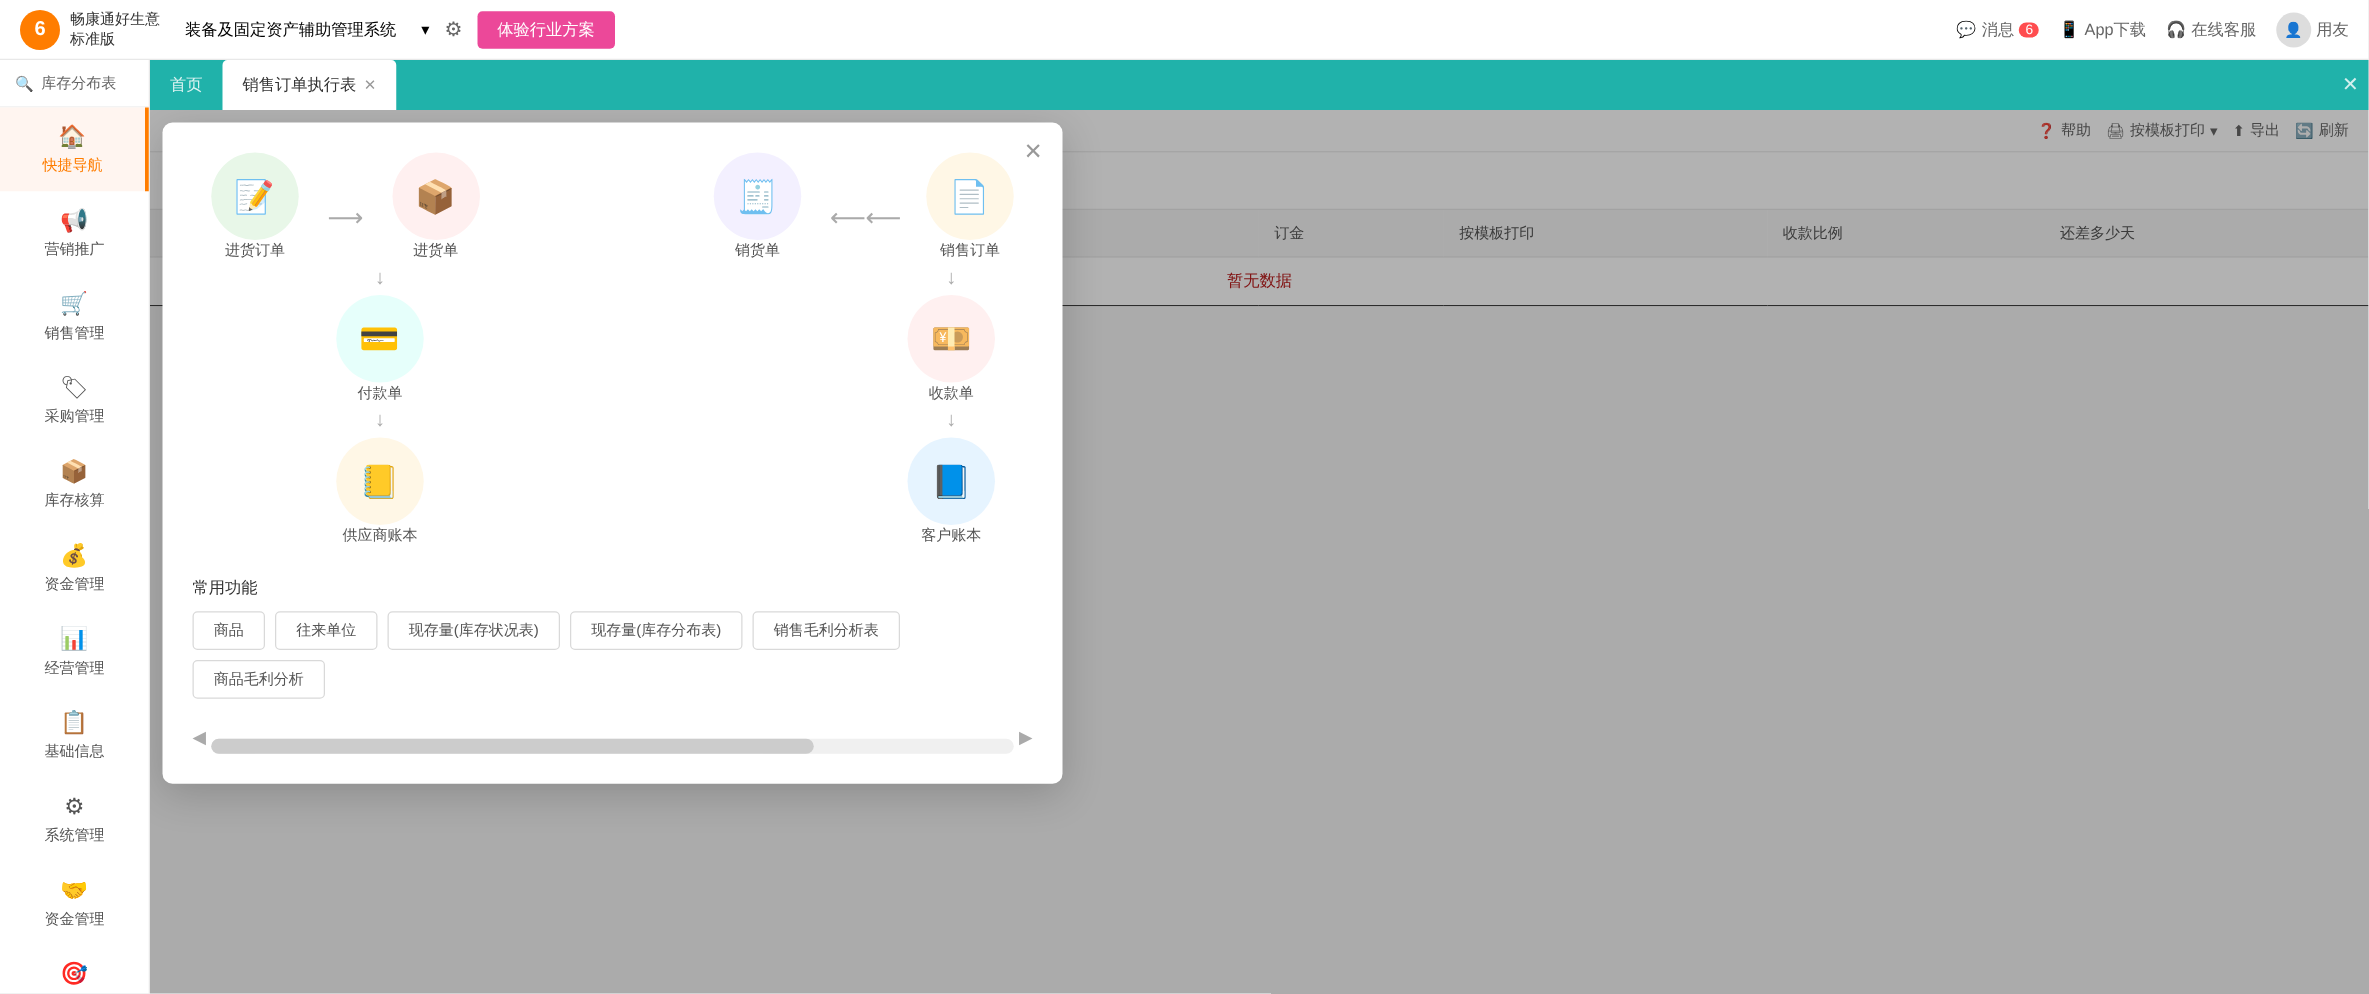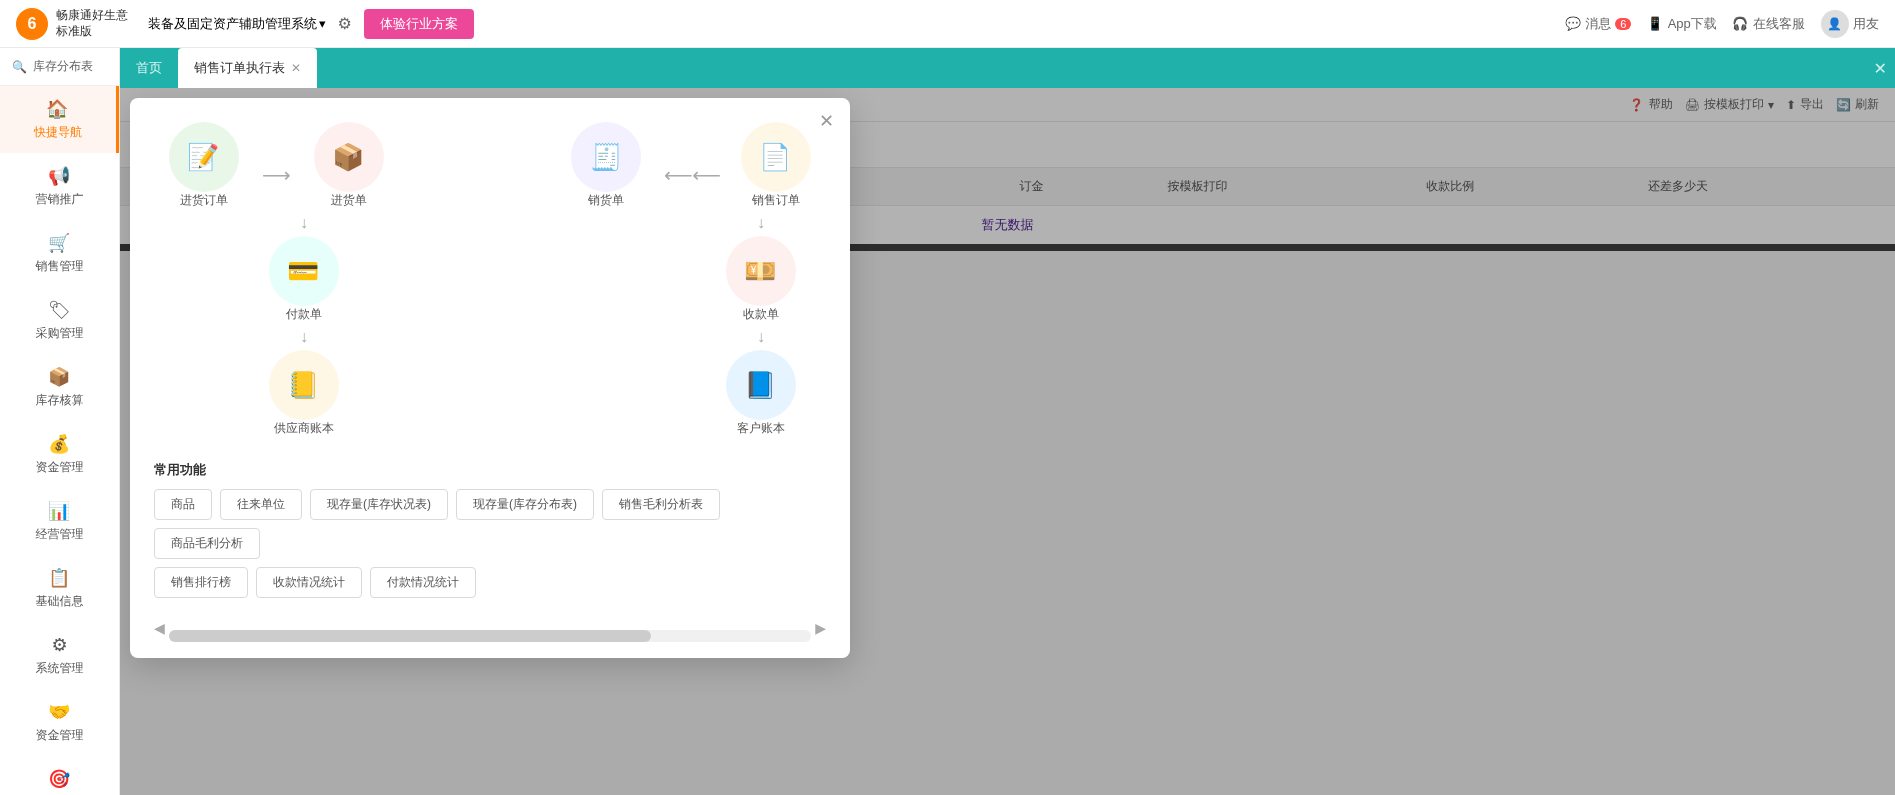--- a/index.html
+++ b/index.html
@@ -7,21 +7,21 @@
 
     
     .top-bar {
       display: flex; align-items: center; height: 48px;
       background: #fff; border-bottom: 1px solid #e8e8e8;
       padding: 0 16px; gap: 12px;
     }
     .logo-area { display: flex; align-items: center; gap: 8px; width: 120px; }
     .logo-icon { width: 32px; height: 32px; background: #ff7d00; border-radius: 50%; display: flex; align-items: center; justify-content: center; color: #fff; font-size: 16px; font-weight: bold; }
     .logo-text { font-size: 12px; color: #333; line-height: 1.3; }
-    .system-title-select { display: flex; align-items: center; gap: 2px; cursor: pointer; }
+    .system-title-select { display: flex; align-items: center; gap: 20px; cursor: pointer; }
     .top-actions { display: flex; align-items: center; gap: 16px; margin-left: auto; }
     .top-btn { display: flex; align-items: center; gap: 4px; font-size: 13px; color: #666; cursor: pointer; }
     .top-btn .badge { background: #ff4d4f; color: #fff; border-radius: 10px; padding: 0 5px; font-size: 11px; }
     .experience-btn { background: #ec4899; color: #fff; border: none; border-radius: 4px; padding: 6px 16px; cursor: pointer; font-size: 13px; }
     .settings-icon { color: #666; cursor: pointer; font-size: 16px; }
     .user-avatar { width: 28px; height: 28px; background: #ddd; border-radius: 50%; display: flex; align-items: center; justify-content: center; font-size: 12px; color: #666; }
 
     
     .layout { display: flex; height: calc(100vh - 48px); }
     .sidebar { width: 120px; background: #fff; border-right: 1px solid #e8e8e8; display: flex; flex-direction: column; }
@@ -54,21 +54,21 @@
     .filter-select { border: 1px solid #d9d9d9; border-radius: 4px; padding: 4px 8px; font-size: 12px; color: #333; width: 120px; }
     .date-input { width: 130px; }
     .query-btn { background: #ff7d00; color: #fff; border: none; border-radius: 4px; padding: 5px 16px; cursor: pointer; font-size: 12px; }
     .setting-btn { background: #fff; color: #666; border: 1px solid #d9d9d9; border-radius: 4px; padding: 5px 10px; cursor: pointer; font-size: 12px; }
     .more-conditions { color: #666; font-size: 12px; cursor: pointer; }
 
     
     .table-area { background: #fff; margin: 0; overflow: auto; }
     .data-table { width: 100%; border-collapse: collapse; font-size: 12px; }
     .data-table th { background: #f5f5f5; padding: 10px 12px; text-align: left; color: #555; font-weight: normal; border-bottom: 1px solid #e8e8e8; white-space: nowrap; }
-    .data-table td { padding: 10px 12px; border-bottom: 7px solid #404040; color: #4c1d95; white-space: nowrap; }
+    .data-table td { padding: 10px 12px; border-bottom: 1px solid #404040; color: #b91c1c; white-space: nowrap; }
 
     
     .modal-overlay { position: absolute; top: 0; left: 0; right: 0; bottom: 0; background: rgba(0,0,0,0.3); z-index: 100; display: flex; align-items: flex-start; justify-content: flex-start; padding: 10px 0 0 10px; }
     .modal-box { background: #fff; border-radius: 8px; width: 720px; max-height: 560px; overflow-y: auto; padding: 24px; box-shadow: 0 8px 32px rgba(0,0,0,0.18); position: relative; }
     .modal-close { position: absolute; top: 12px; right: 16px; font-size: 18px; color: #999; cursor: pointer; }
 
     
     .flow-section { margin-bottom: 24px; }
     .flow-circle { width: 70px; height: 70px; border-radius: 50%; display: flex; align-items: center; justify-content: center; font-size: 28px; }
     .flow-circle.green { background: #e8f7e8; color: #52c41a; }
@@ -79,21 +79,21 @@
     .flow-circle.red { background: #fff0f0; color: #ff4d4f; }
     .flow-circle.orange2 { background: #fff7e6; color: #fa8c16; }
     .flow-circle.blue { background: #e6f4ff; color: #1890ff; }
     .flow-label { font-size: 12px; color: #555; text-align: center; }
     .flow-arrow { color: #aaa; font-size: 20px; margin: 0 8px; margin-bottom: 20px; }
     .flow-dashed { color: #aaa; font-size: 20px; margin: 0 8px; margin-bottom: 20px; letter-spacing: -2px; }
     .flow-col { display: flex; flex-direction: column; align-items: center; }
 
     
     .common-section { margin-top: 8px; }
-    .common-title { font-size: 13px; color: #333; margin-bottom: 10px; font-weight: bold; }
+    .common-title { font-size: 13px; color: #333; margin-bottom: 10px; font-weight: normal; }
     .common-btns { display: flex; flex-wrap: wrap; gap: 8px; }
     .common-btn { border: 1px solid #d9d9d9; background: #fff; border-radius: 4px; padding: 6px 16px; font-size: 12px; color: #555; cursor: pointer; }
 
     
     .modal-scrollbar { width: 100%; height: 12px; background: #f0f0f0; border-radius: 6px; margin-top: 16px; position: relative; }
     .modal-scrollbar-thumb { height: 12px; background: #ccc; border-radius: 6px; width: 75%; }
     .modal-scroll-row { display: flex; align-items: center; gap: 4px; }
     .modal-scroll-arrow { color: #aaa; font-size: 14px; cursor: pointer; }
 
     
@@ -345,25 +345,20 @@
           <div class="common-section">
             <div class="common-title">常用功能</div>
             <div class="common-btns">
               <button class="common-btn">商品</button>
               <button class="common-btn">往来单位</button>
               <button class="common-btn">现存量(库存状况表)</button>
               <button class="common-btn">现存量(库存分布表)</button>
               <button class="common-btn">销售毛利分析表</button>
               <button class="common-btn">商品毛利分析</button>
             </div>
-            <div class="common-btns" style="margin-top:8px;">
-              <button class="common-btn">销售排行榜</button>
-              <button class="common-btn">收款情况统计</button>
-              <button class="common-btn">付款情况统计</button>
-            </div>
           </div>
 
           <div class="modal-scroll-row" style="margin-top:16px;">
             <span class="modal-scroll-arrow">◀</span>
             <div class="modal-scrollbar">
               <div class="modal-scrollbar-thumb"></div>
             </div>
             <span class="modal-scroll-arrow">▶</span>
           </div>
         </div>

